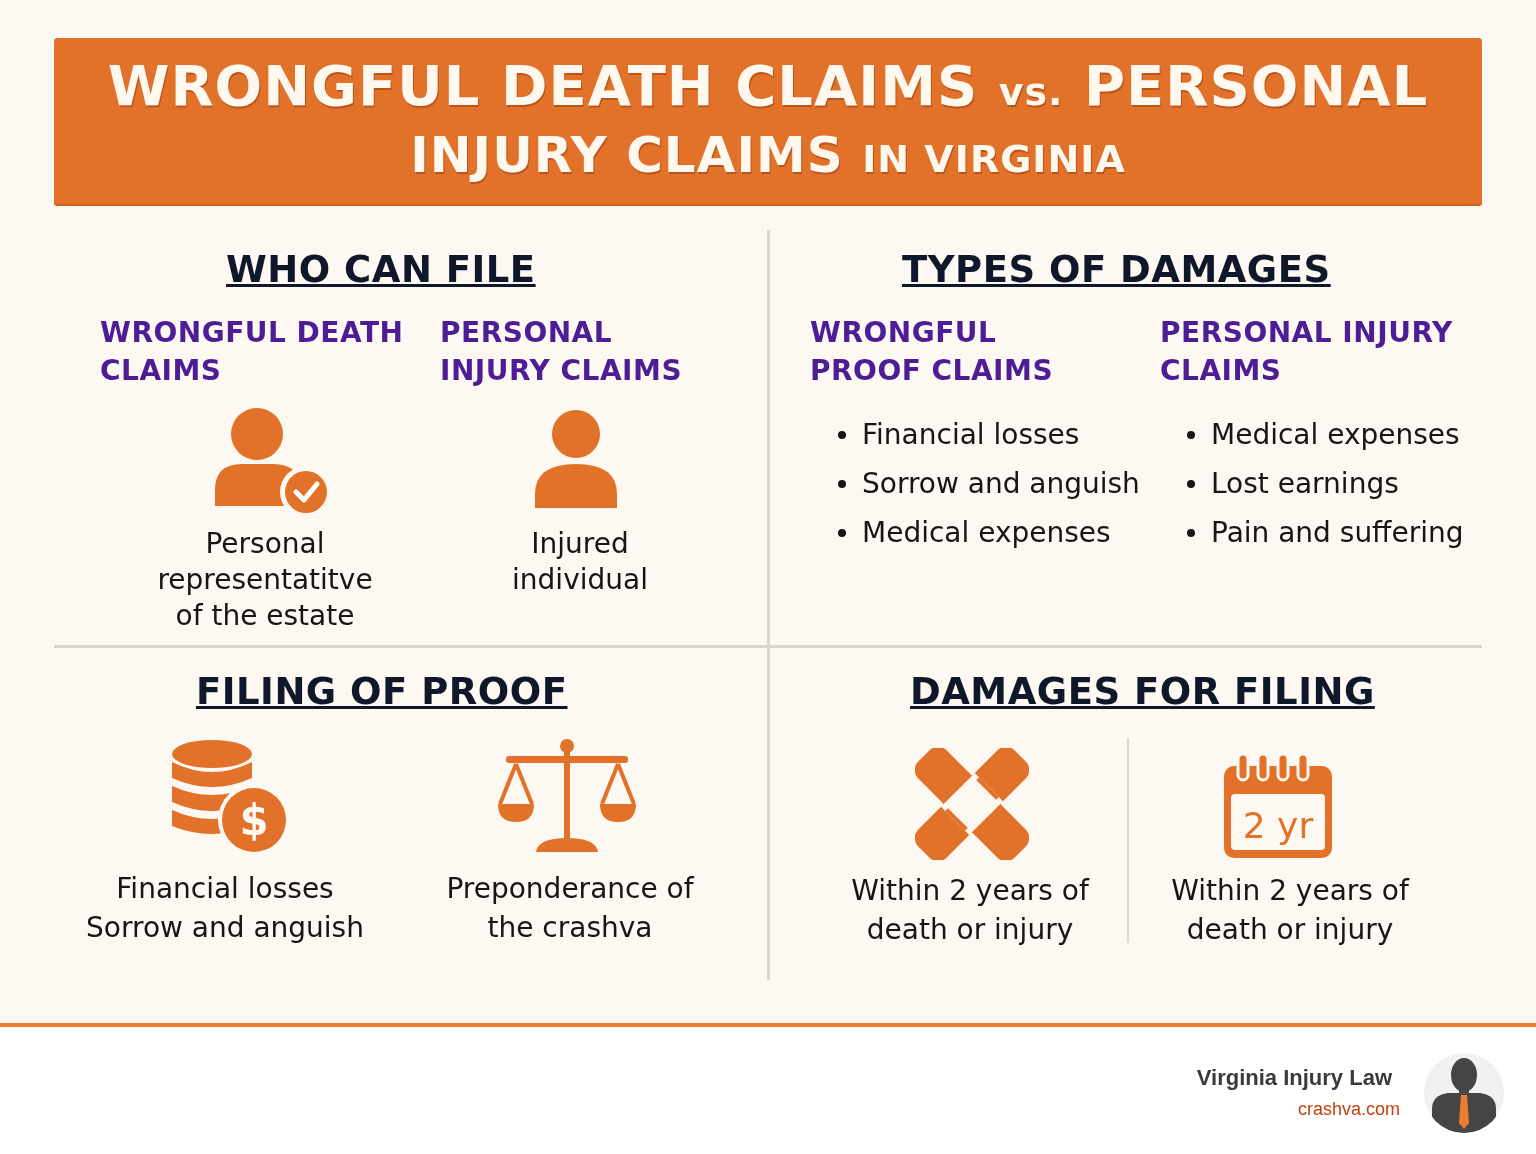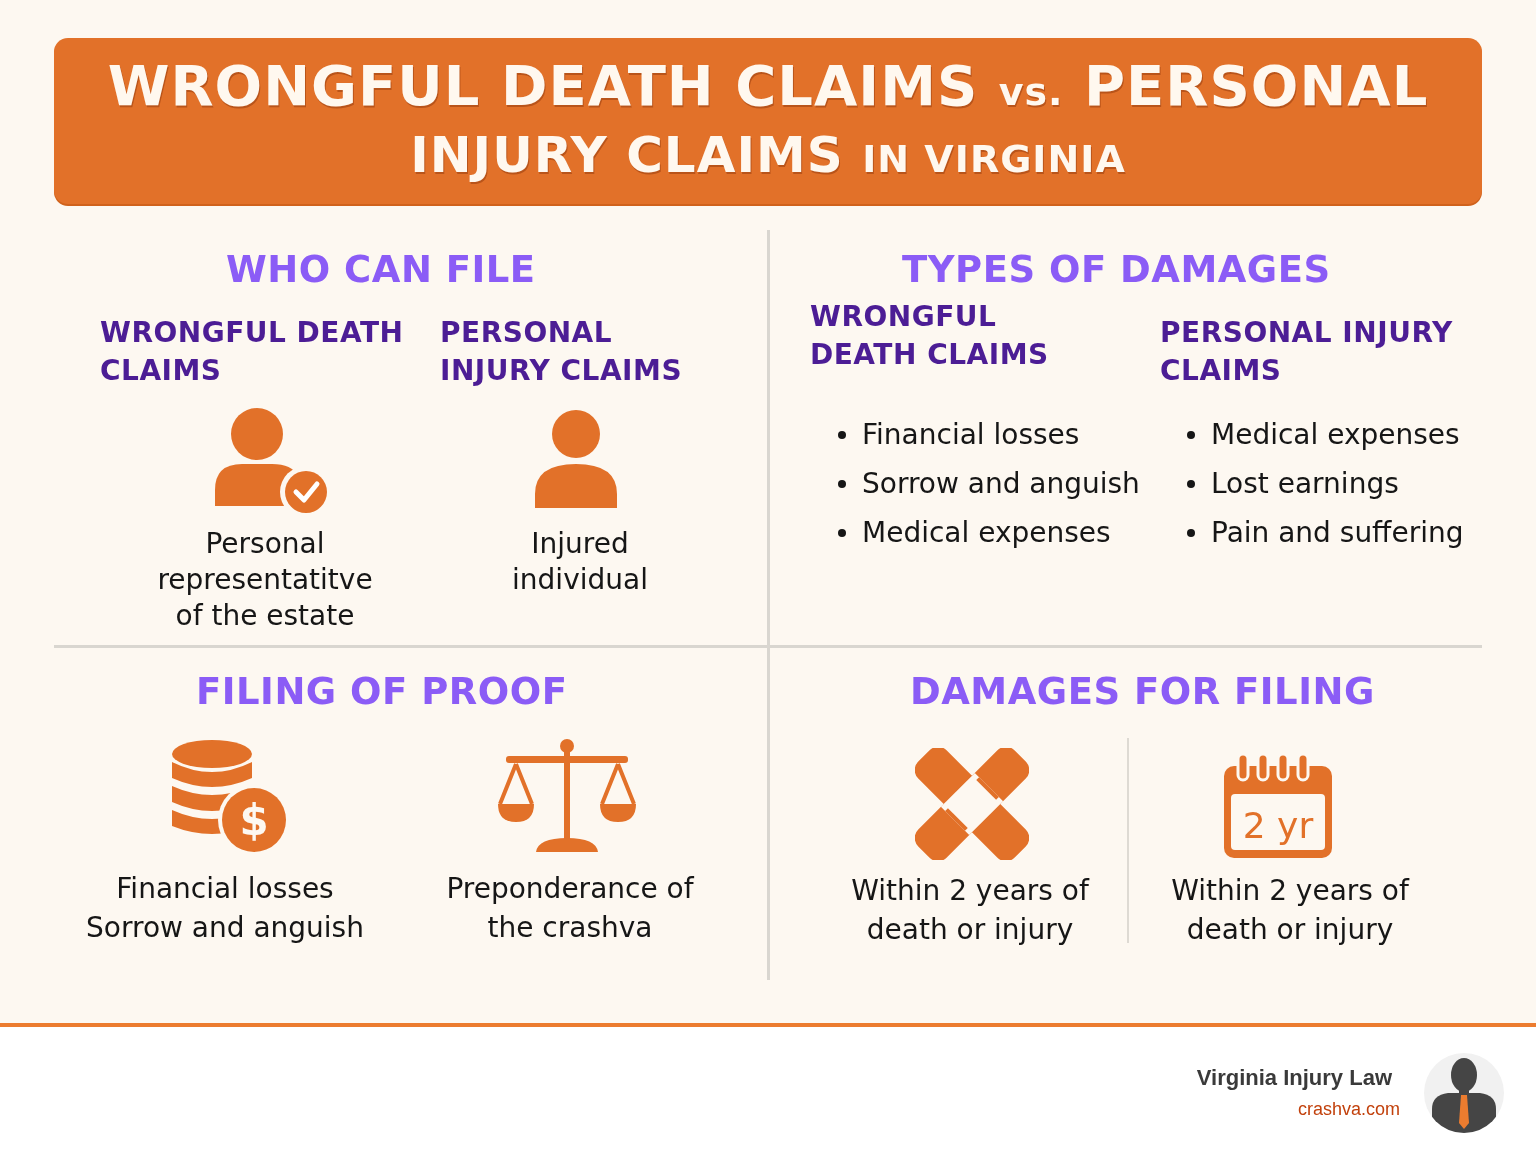--- a/index.html
+++ b/index.html
@@ -1,29 +1,29 @@
 <!DOCTYPE html>
 <html><head>
 <meta charset="utf-8">
 <style>
   * { box-sizing: border-box; margin: 0; padding: 0; }
   html, body { width: 1536px; height: 1154px; overflow: hidden; }
   body { background: #fdf8f1; font-family: "DejaVu Sans", sans-serif; color: #15213a; position: relative; }
 
-  .banner { position: absolute; left: 54px; top: 38px; width: 1428px; height: 166px; background: #e27129; border-radius: 14px; box-shadow: 0 2px 0 #d0621c; display: flex; flex-direction: column; align-items: center; justify-content: center; }
+  .banner { position: absolute; left: 54px; top: 38px; width: 1428px; height: 166px; background: #e27129; border-radius: 3px; box-shadow: 0 2px 0 #d0621c; display: flex; flex-direction: column; align-items: center; justify-content: center; }
   .banner .l1, .banner .l2 { color: #fff8ef; font-family: "DejaVu Sans", sans-serif; font-weight: bold; letter-spacing: 1px; white-space: nowrap; text-shadow: 1px 2px 0 #b9541a; }
   .banner .l1 { font-size: 56px; line-height: 66px; }
   .banner .l2 { font-size: 50px; line-height: 60px; }
   .banner .small { font-size: 38px; }
 
   .vdiv { position: absolute; left: 767px; top: 230px; width: 3px; height: 750px; background: #d9d6d0; }
   .hdiv { position: absolute; left: 54px; top: 645px; width: 1428px; height: 3px; background: #d9d6d0; }
   .vdiv2 { position: absolute; left: 1127px; top: 738px; width: 2px; height: 205px; background: #dedad3; }
 
-  .sec-title { position: absolute; font-weight: bold; font-size: 37px; color: #8b5cf6; letter-spacing: 0.5px; white-space: nowrap; }
+  .sec-title { position: absolute; font-weight: bold; font-size: 37px; color: #0f172a; letter-spacing: 0.5px; white-space: nowrap; text-decoration: underline; }
   .col-head { position: absolute; font-weight: bold; font-size: 28px; line-height: 38px; color: #4c1d95; white-space: nowrap; letter-spacing: 0.5px; }
   .caption { position: absolute; font-size: 28px; line-height: 36px; color: #161616; text-align: center; white-space: nowrap; }
   .icon { position: absolute; }
 
   .blist { position: absolute; list-style: none; }
   .blist li { font-size: 28px; line-height: 49px; color: #161616; white-space: nowrap; display: flex; align-items: center; }
   .blist li .dot { width: 8px; height: 8px; border-radius: 50%; background: #161616; margin-right: 16px; display: inline-block; }
 
   .footer-line { position: absolute; left: 0; top: 1023px; width: 1536px; height: 4px; background: #ec7c2f; }
   .footer { position: absolute; left: 0; top: 1027px; width: 1536px; height: 127px; background: #ffffff; }
@@ -79,23 +79,23 @@
   <div>representatitve</div>
   <div>of the estate</div>
 </div>
 <div class="caption" style="left:460px; top:526px; width:240px;">
   <div>Injured</div>
   <div>individual</div>
 </div>
 
 <div class="sec-title" style="left:902px; top:248px;">TYPES OF DAMAGES</div>
 
-<div class="col-head" style="left:810px; top:298px; width:285px;">
+<div class="col-head" style="left:810px; top:314px; width:285px;">
   <div>WRONGFUL</div>
-  <div>DEATH CLAIMS</div>
+  <div>PROOF CLAIMS</div>
 </div>
 <div class="col-head" style="left:1160px; top:314px; width:320px;">
   <div>PERSONAL INJURY</div>
   <div>CLAIMS</div>
 </div>
 
 <ul class="blist" style="left:838px; top:410px;">
   <li>
       <span class="dot"></span>
       <span>Financial losses</span>

